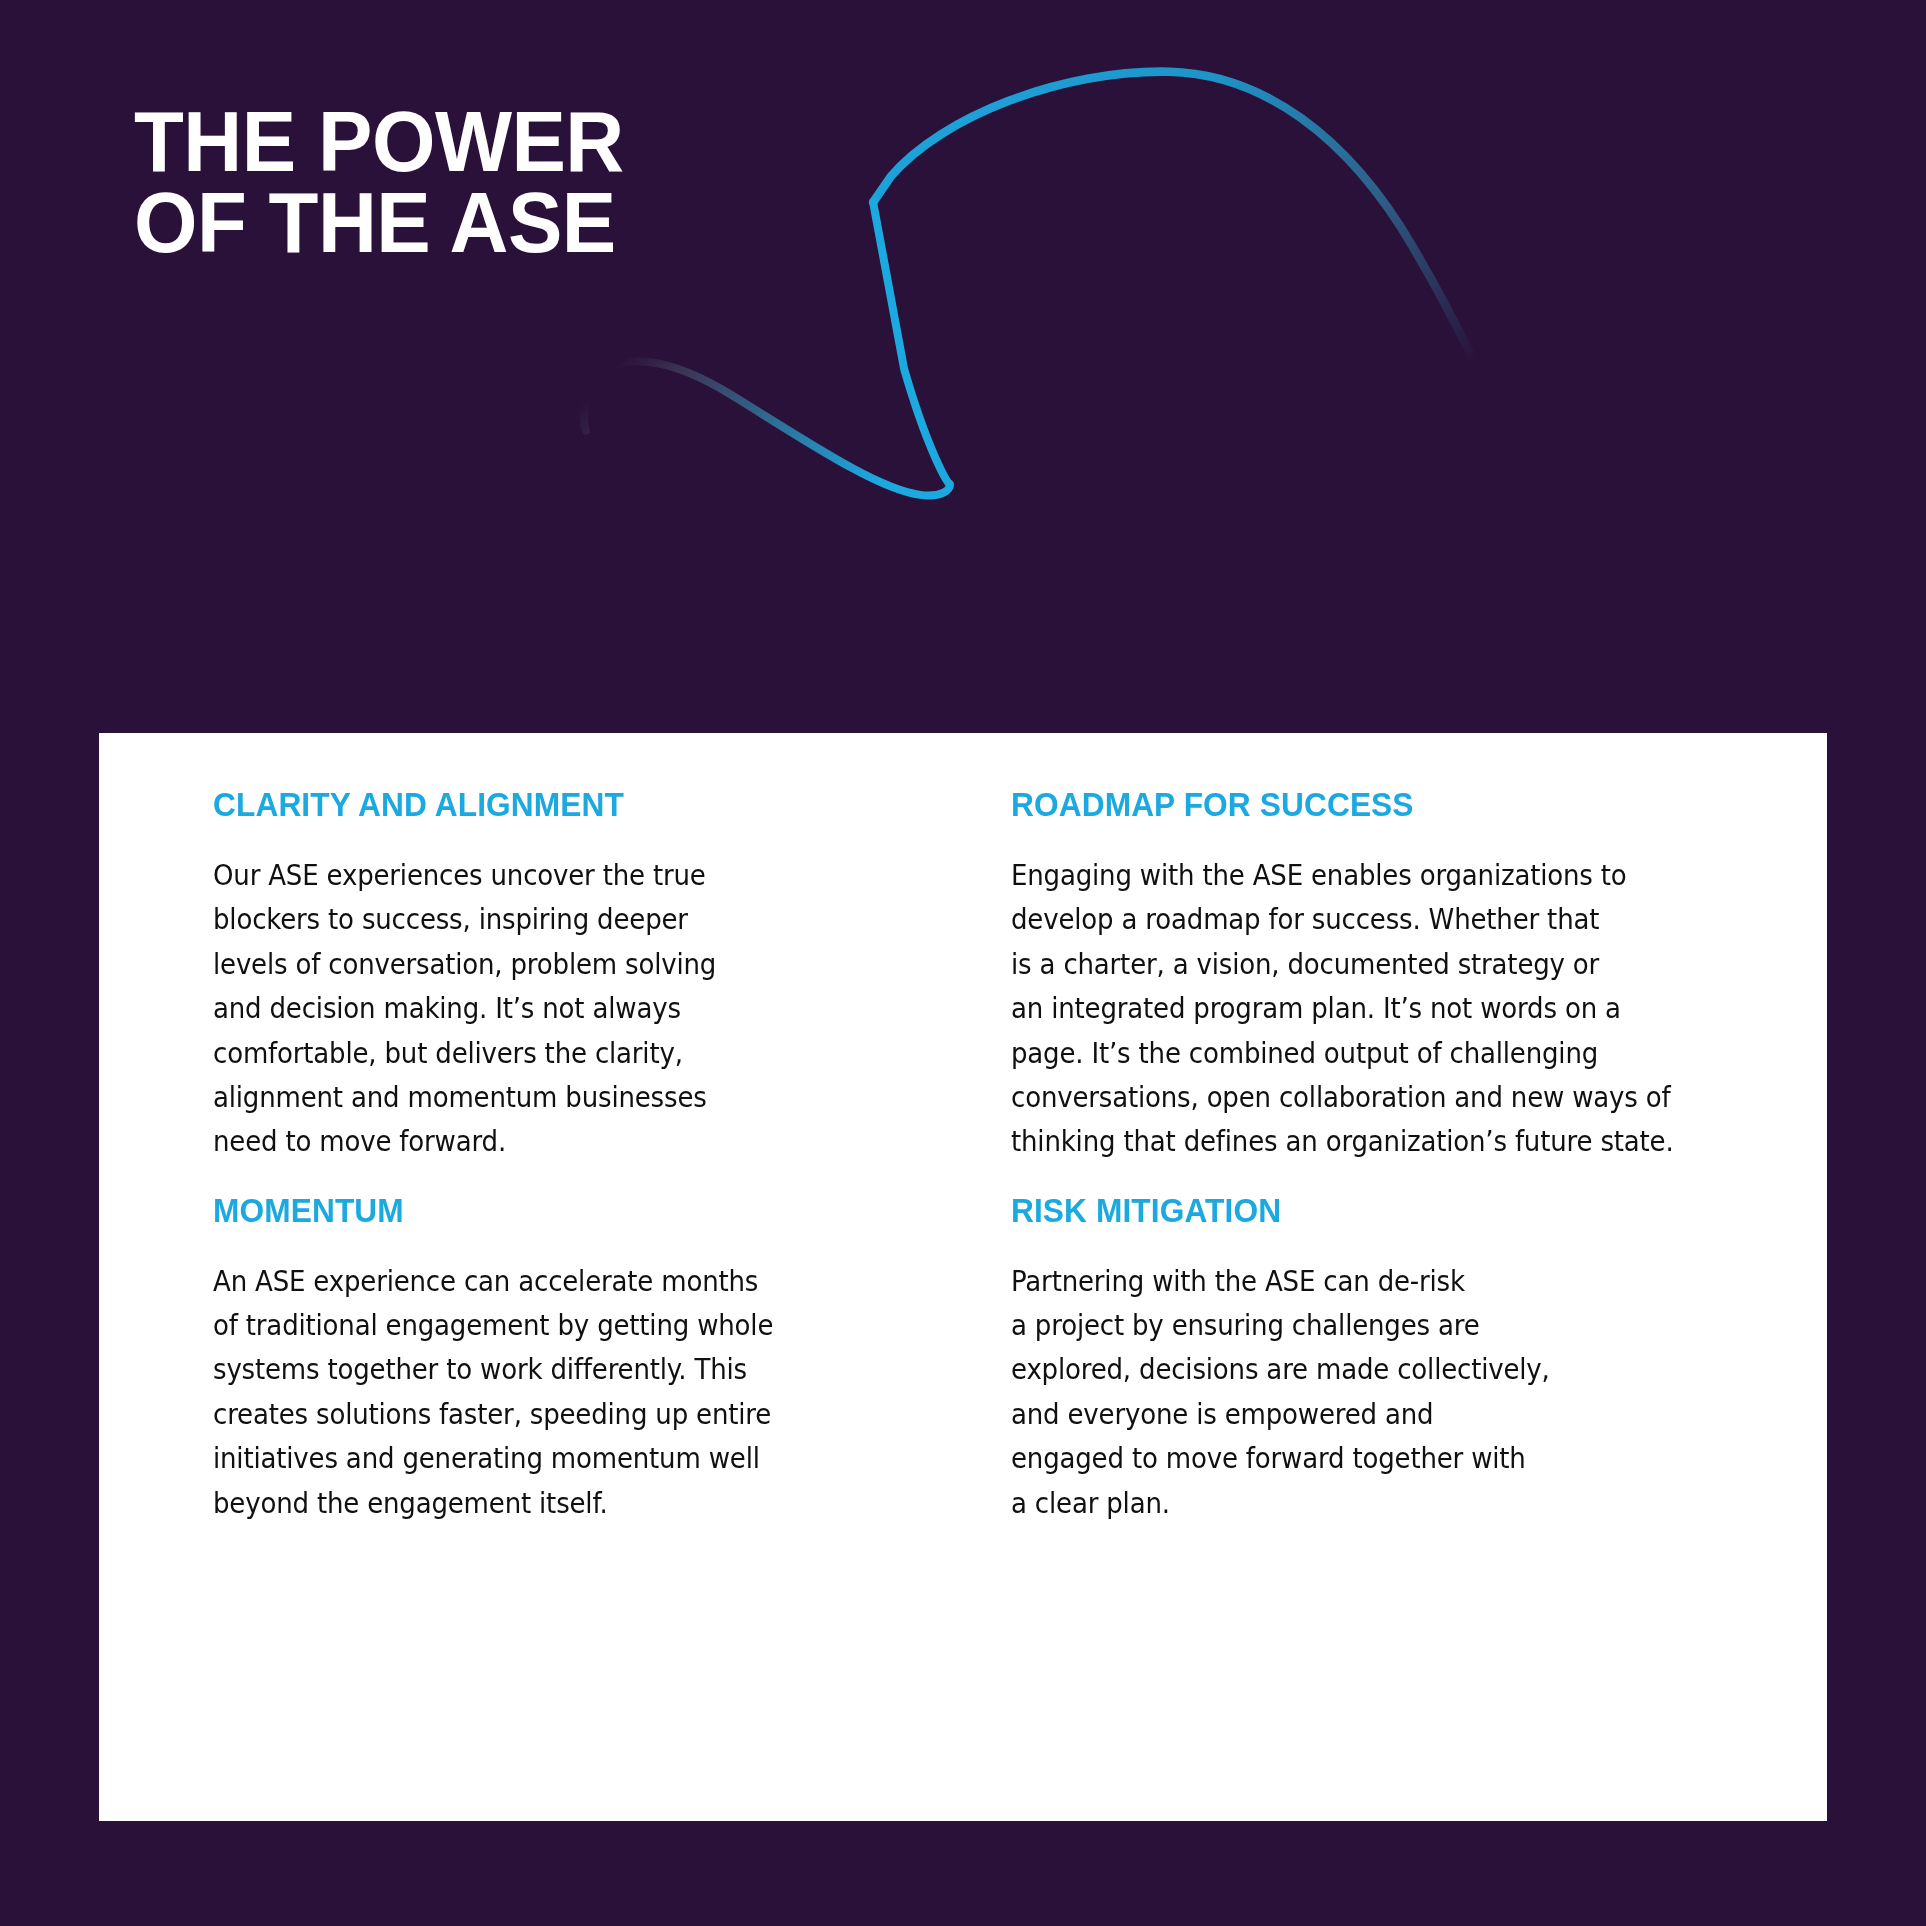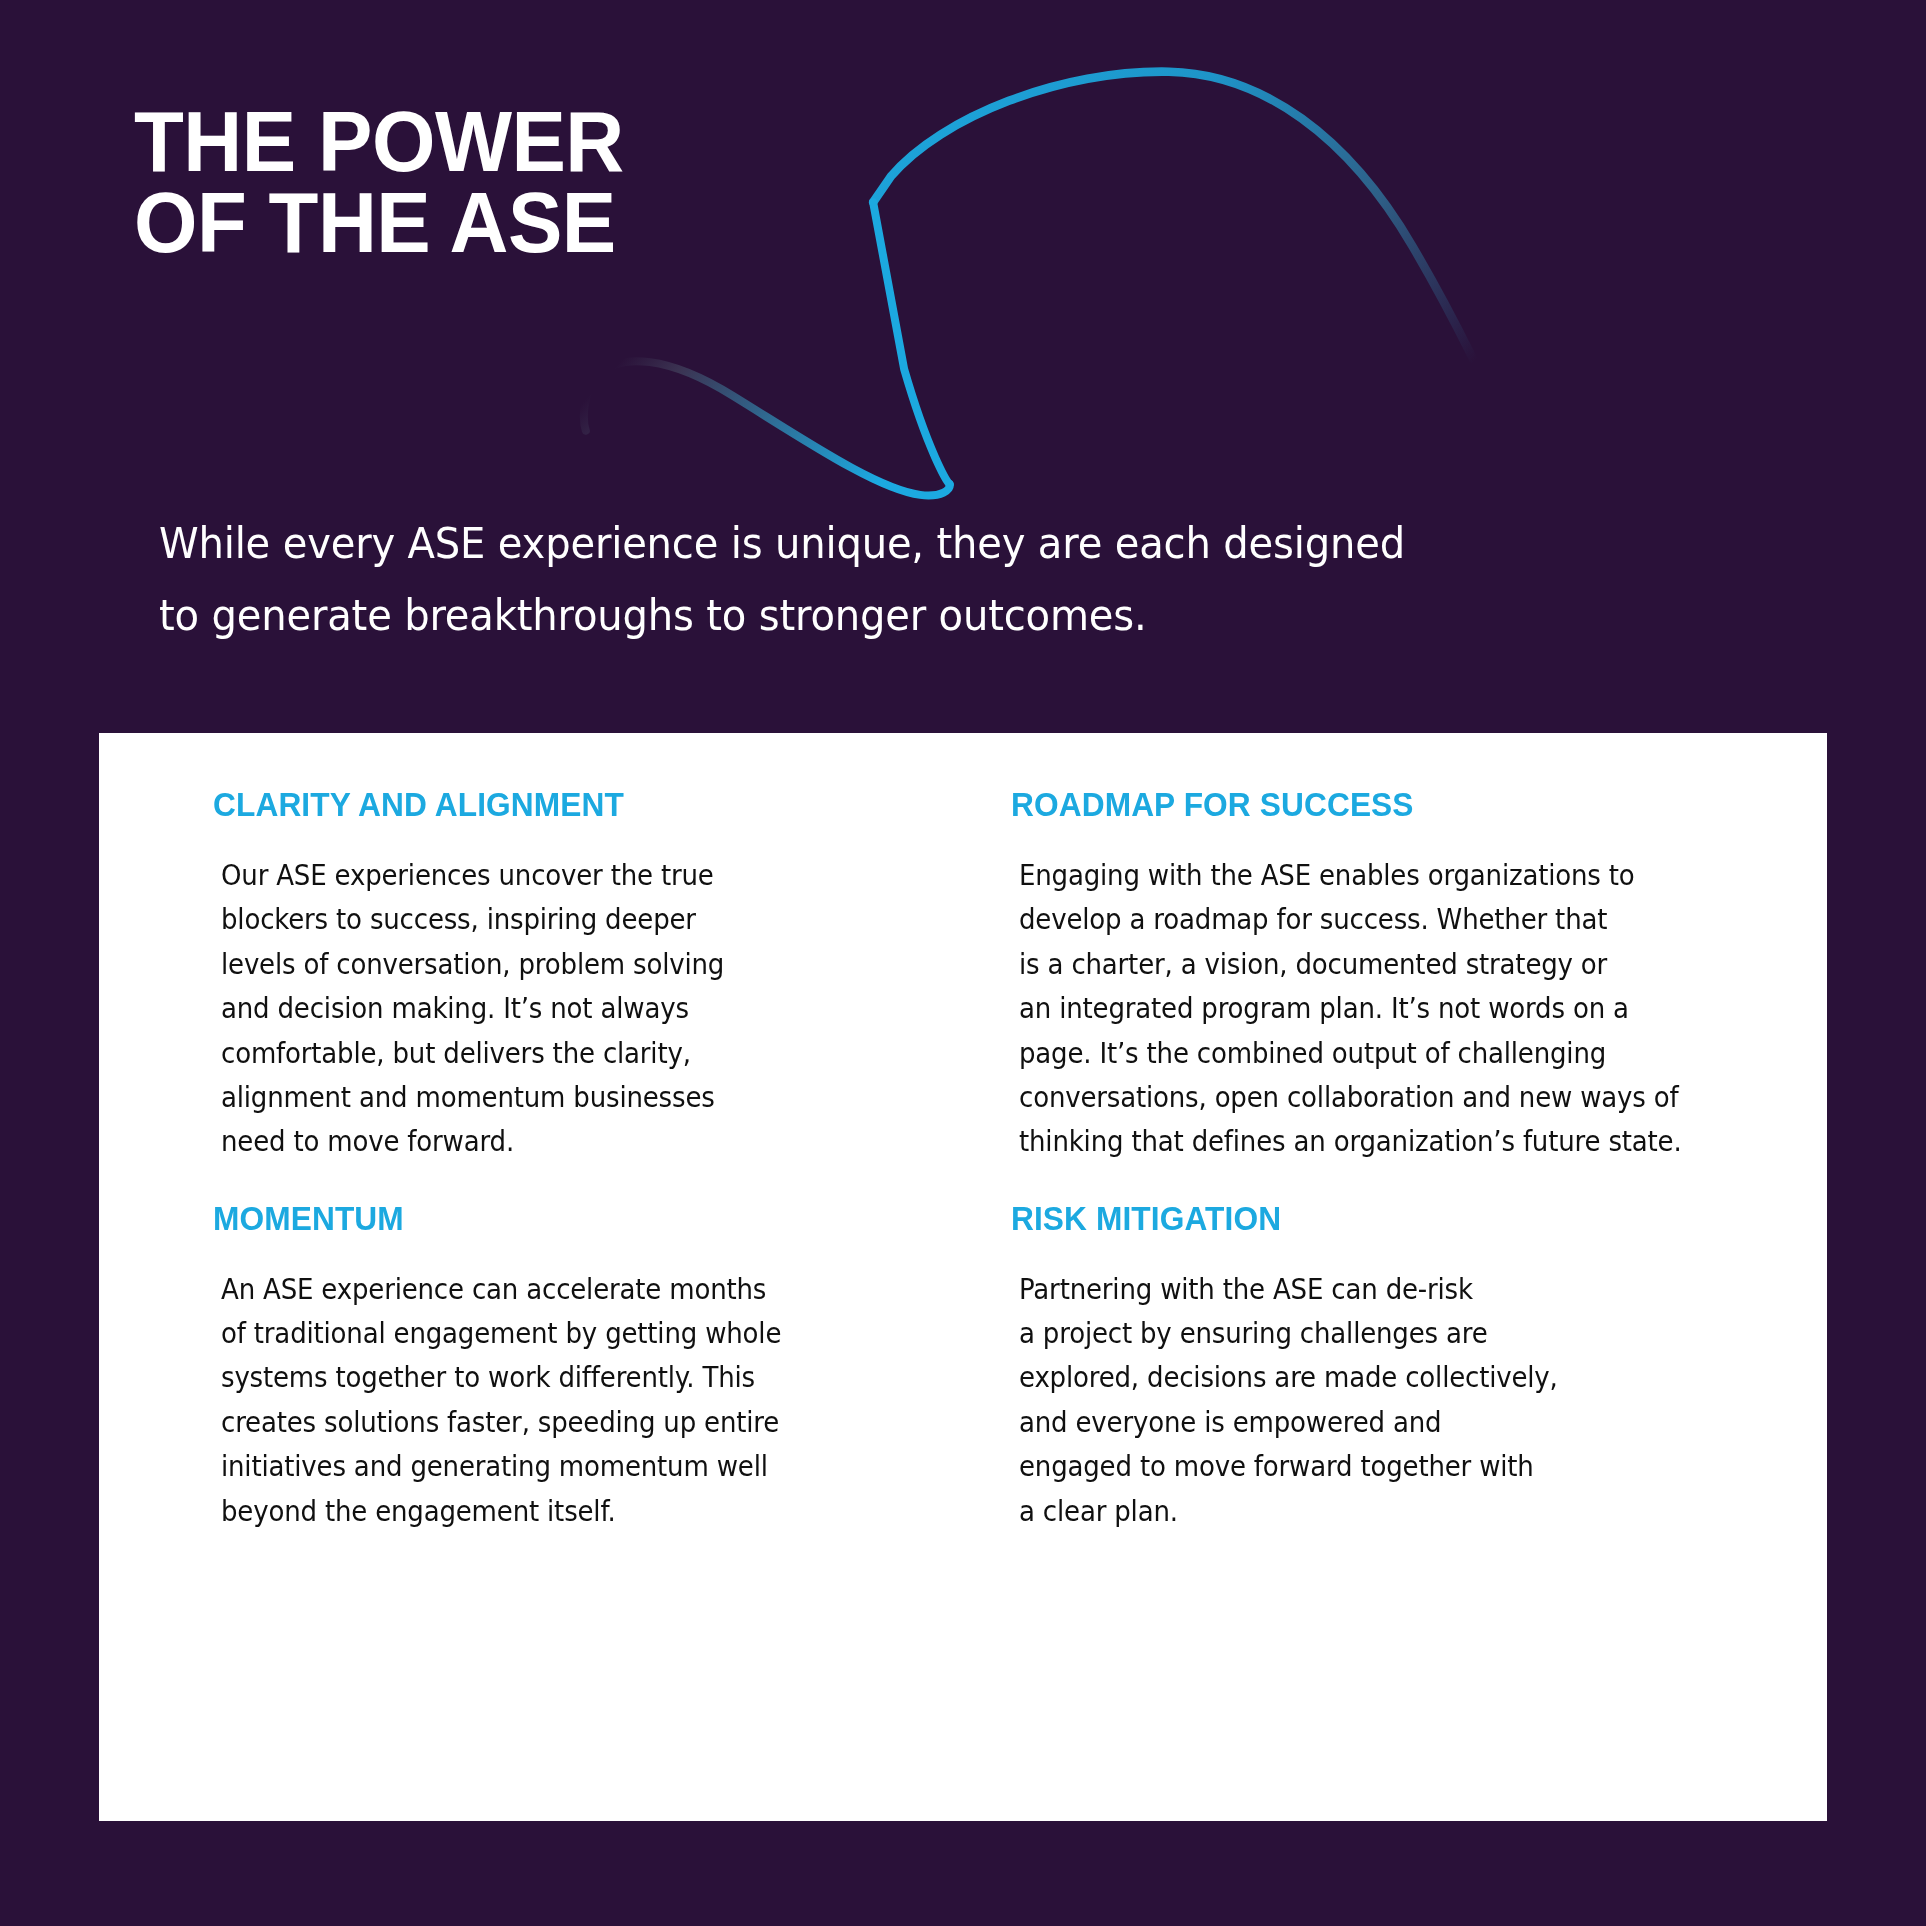--- a/index.html
+++ b/index.html
@@ -109,21 +109,21 @@
     transform-origin: left center;
   }
 
   .card-body {
     font-family: "DejaVu Sans", sans-serif;
     font-weight: 400;
     font-size: 28px;
     line-height: 1.585;
     color: #101010;
     letter-spacing: -0.2px;
-    margin: 8px;
+    margin: 0;
   }
   .card-body .b-line {
     display: block;
     white-space: nowrap;
     transform: scaleX(0.93);
     transform-origin: left center;
   }
 
   .cell { position: relative; }
   .cell.col2 { padding-left: 0px; }
@@ -159,24 +159,20 @@
              C 1640 915 1500 820 1370 740
              C 1250 665 1160 660 1120 700
              C 1085 736 1090 790 1095 805" fill="none" stroke="url(#gradB)" stroke-width="15" stroke-linecap="round"></path>
   </svg>
 
   <div id="hero">
     <div class="hero-line">THE POWER</div>
     <div class="hero-line">OF THE ASE</div>
   </div>
 
-  <div id="subtitle">
-    <span class="sub-line">While every ASE experience is unique, they are each designed</span>
-    <span class="sub-line">to generate breakthroughs to stronger outcomes.</span>
-  </div>
 
   <div id="panel">
     <div id="grid">
 
       <div class="cell">
         <div class="card-title">CLARITY AND ALIGNMENT</div>
         <div class="card-body">
           <span class="b-line">Our ASE experiences uncover the true</span>
           <span class="b-line">blockers to success, inspiring deeper</span>
           <span class="b-line">levels of conversation, problem solving</span>

